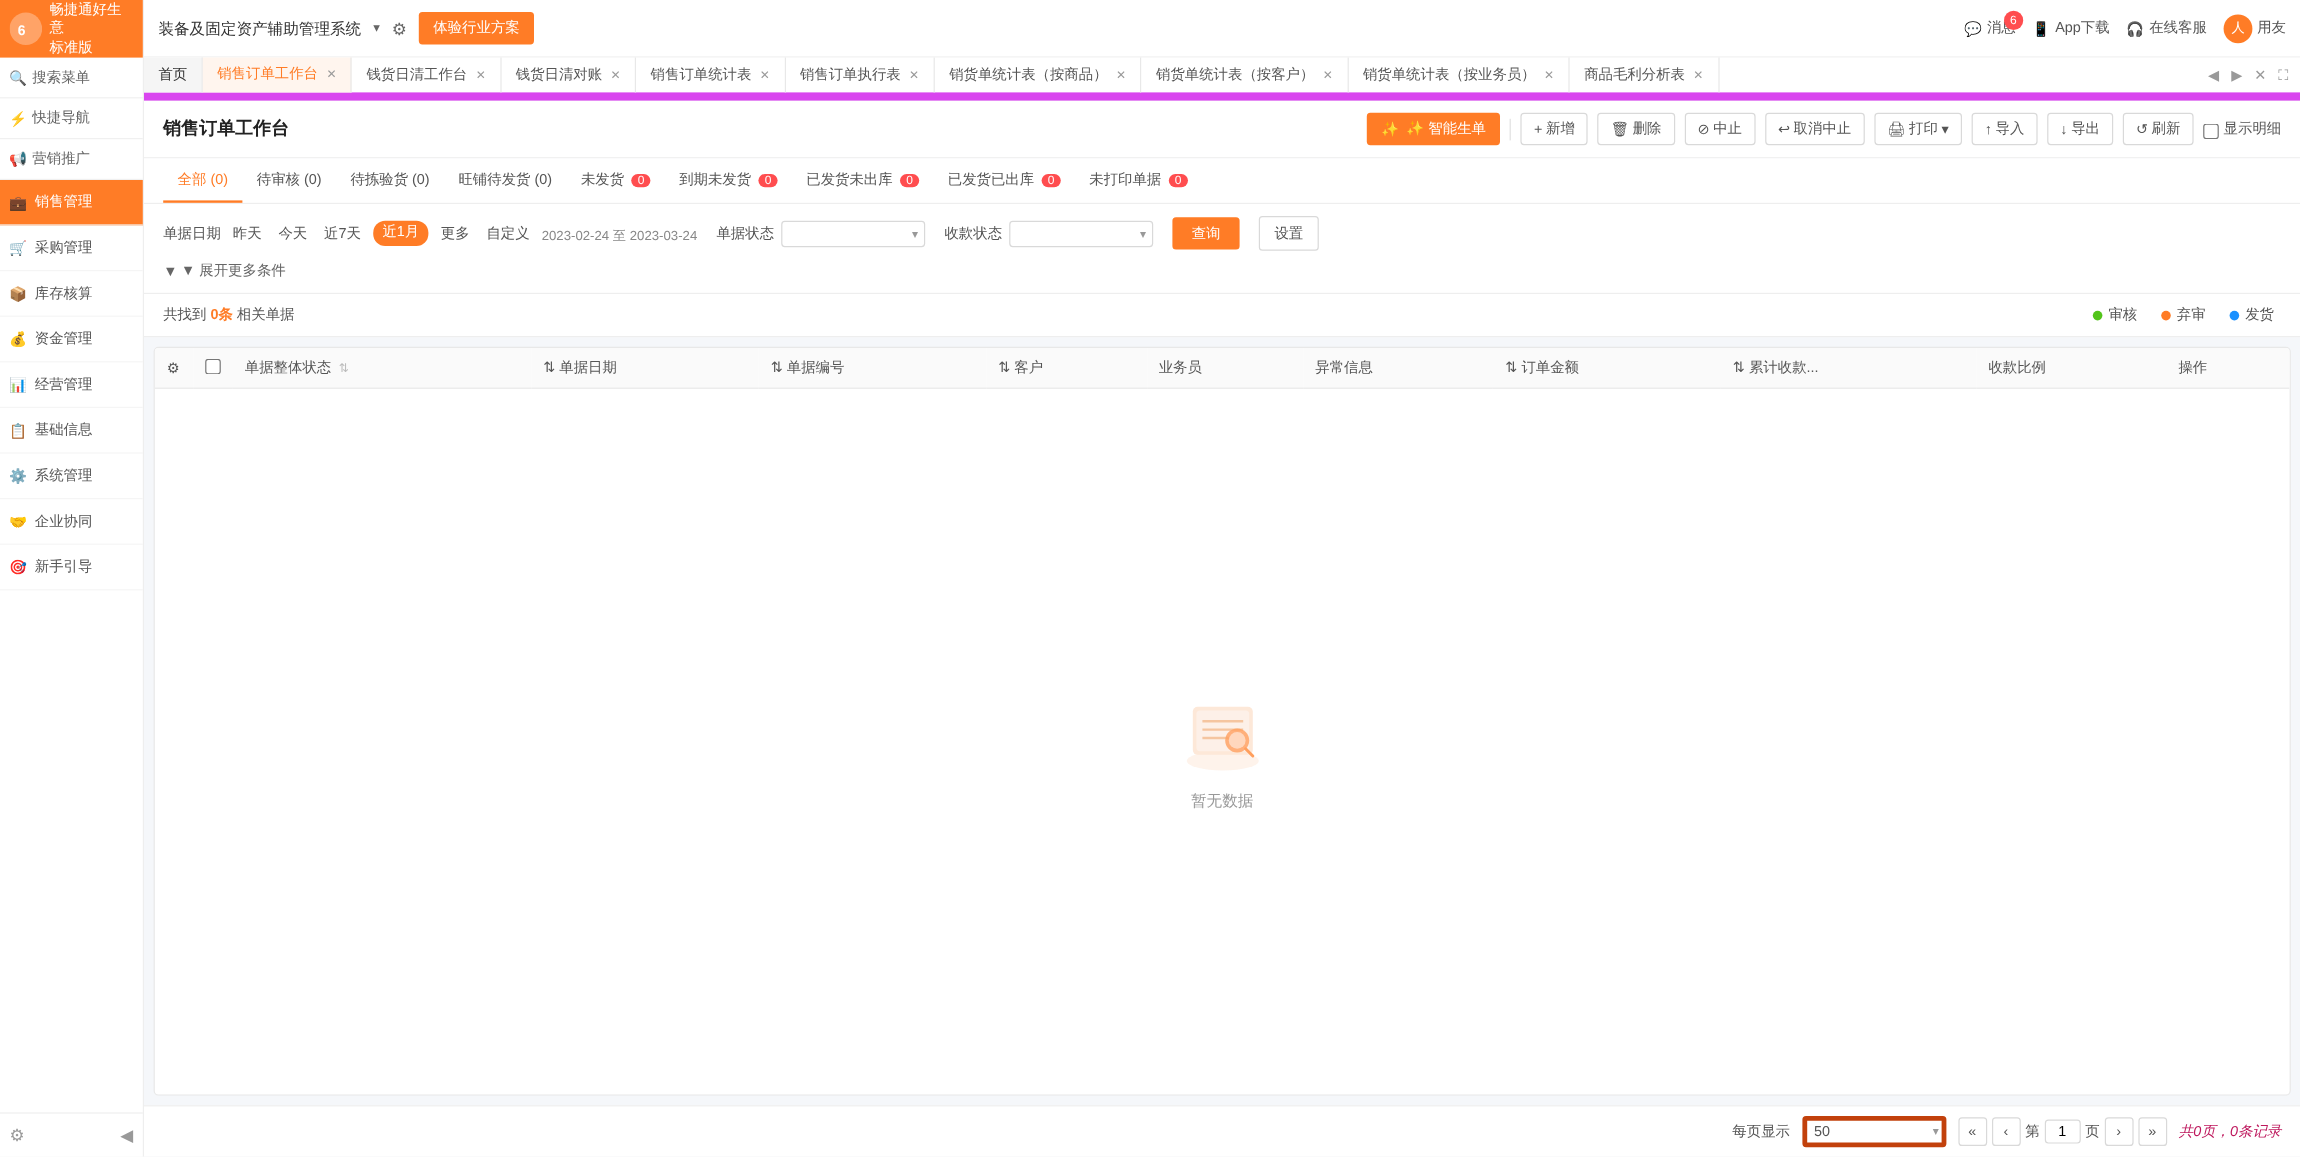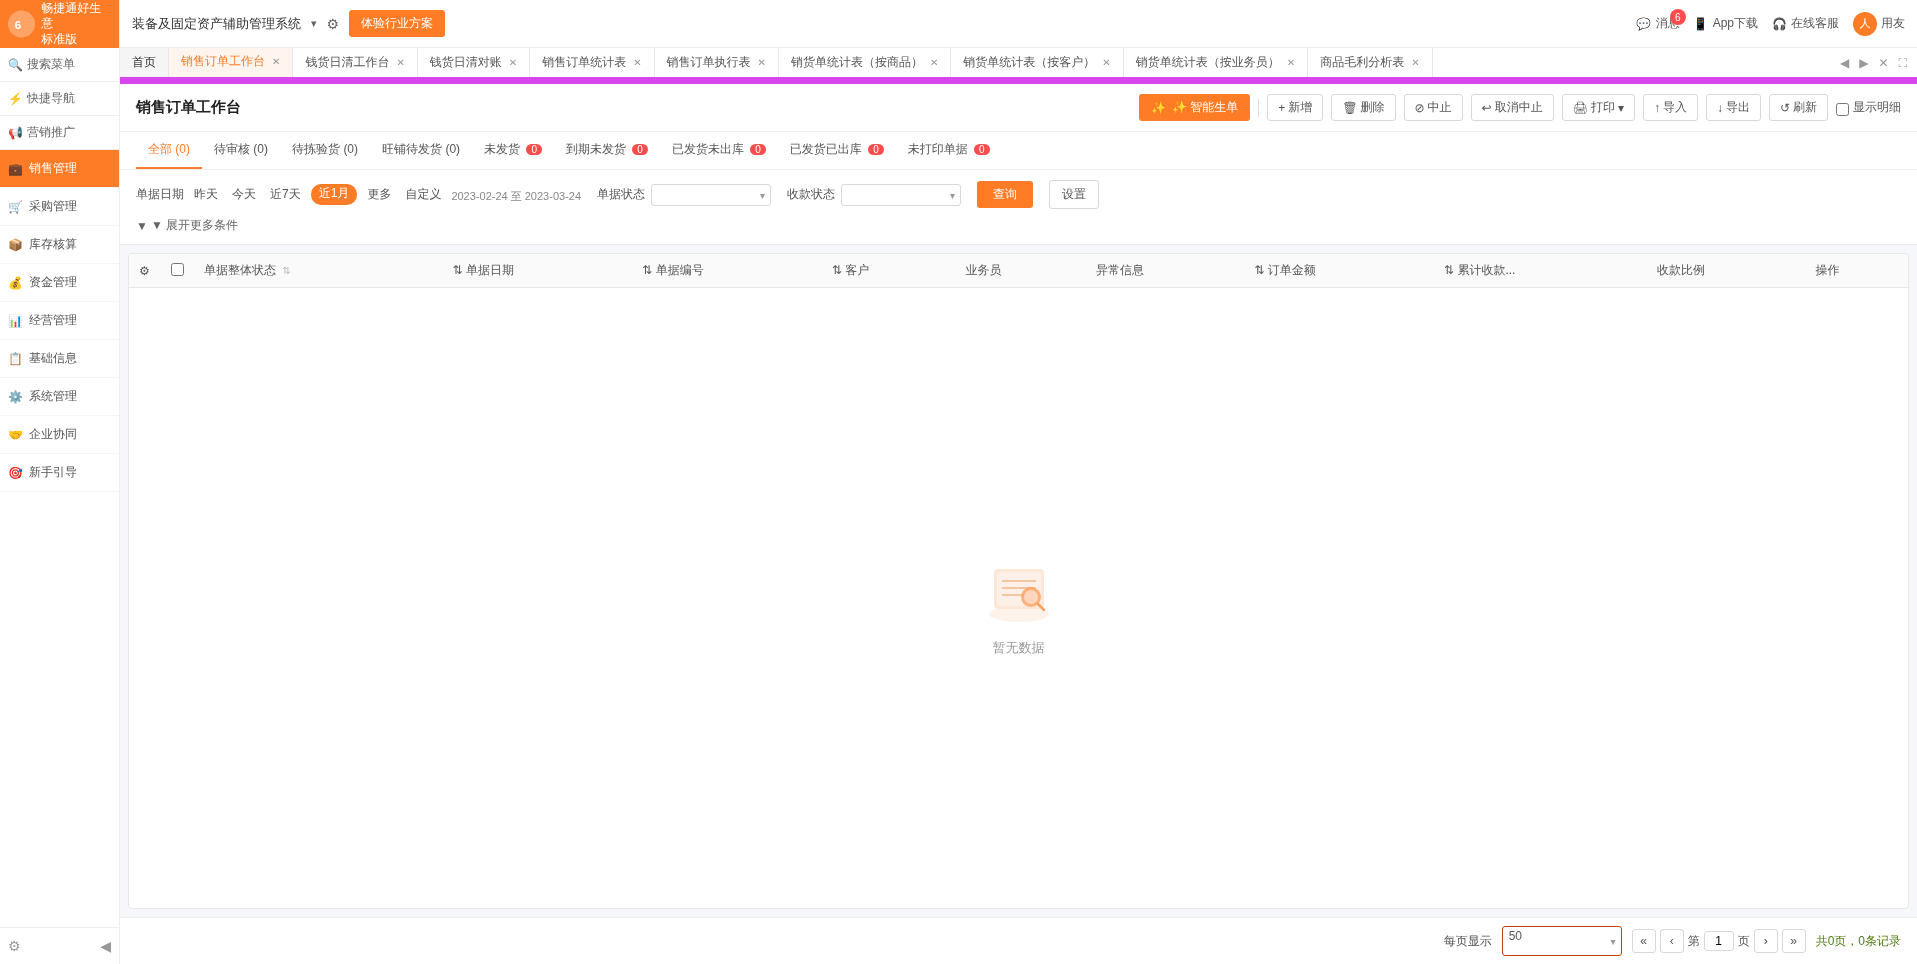--- a/index.html
+++ b/index.html
@@ -85,25 +85,25 @@
     .table-wrap { flex: 1; overflow: auto; background: #fff; margin: 8px; border-radius: 4px; border: 1px solid #e8e8e8; display: flex; flex-direction: column; }
     .data-table { width: 100%; border-collapse: collapse; }
     .data-table th { background: #fafafa; padding: 8px 10px; text-align: left; color: #555; font-weight: 500; border-bottom: 1px solid #e8e8e8; white-space: nowrap; font-size: 12px; }
     .data-table th .sort-arrows { color: #bbb; margin-left: 3px; font-size: 10px; }
     .empty-state { flex: 1; display: flex; flex-direction: column; align-items: center; justify-content: center; padding: 60px 0; }
     .empty-text { color: #999; font-size: 13px; }
 
     
     .pagination { background: #fff; border-top: 1px solid #eee; padding: 8px 16px; display: flex; align-items: center; justify-content: flex-end; gap: 10px; flex-shrink: 0; }
     .pagination-label { color: #555; font-size: 12px; }
-    .pagination-select { border: 1px solid #c2410c; border-radius: 3px; padding: 2px 20px 12px 6px; font-size: 12px; }
+    .pagination-select { border: 4px solid #c2410c; border-radius: 3px; padding: 2px 20px 2px 6px; font-size: 12px; }
     .pagination-btns { display: flex; align-items: center; gap: 4px; }
     .pagination-btn { width: 24px; height: 24px; border: 1px solid #d9d9d9; background: #fff; cursor: pointer; display: flex; align-items: center; justify-content: center; border-radius: 3px; color: #555; font-size: 12px; }
     .pagination-input { border: 1px solid #d9d9d9; border-radius: 3px; width: 30px; text-align: center; padding: 2px; font-size: 12px; }
-    .pagination-info { color: #4d7c0f; font-size: 12px; }
+    .pagination-info { color: #be185d; font-size: 12px; font-style: italic; }
 
     
     .empty-svg { width: 100px; height: 100px; }
 
     
     ::-webkit-scrollbar { height: 6px; width: 6px; }
     ::-webkit-scrollbar-track { background: #f1f1f1; }
     ::-webkit-scrollbar-thumb { background: #ccc; border-radius: 3px; }
 
     .divider-v { width: 1px; height: 18px; background: #e0e0e0; }
@@ -379,20 +379,41 @@
         <button style="background:#fff;color:#555;border:1px solid #d9d9d9;padding:5px 12px;border-radius:3px;cursor:pointer;font-size:12px;flex-shrink:0;font-family:Liberation Mono, monospace;">设置</button>
       </div>
       <div style="margin-top:8px;text-align:center;">
         <span class="filter-expand">
           <span>▼</span>
           <span>▼ 展开更多条件</span>
         </span>
       </div>
     </div>
 
+    <div class="toolbar">
+      <span class="toolbar-info">
+        <span>共找到</span>
+        <span class="count">0条</span>
+        <span>相关单据</span>
+      </span>
+      <div class="toolbar-actions">
+        <button class="toolbar-action-btn">
+          <span class="dot" style="background:#52c41a;"></span>
+          <span>审核</span>
+        </button>
+        <button class="toolbar-action-btn">
+          <span class="dot" style="background:#ff7c26;"></span>
+          <span>弃审</span>
+        </button>
+        <button class="toolbar-action-btn">
+          <span class="dot" style="background:#1890ff;"></span>
+          <span>发货</span>
+        </button>
+      </div>
+    </div>
 
     <div class="table-wrap">
       <table class="data-table">
         <thead>
           <tr>
             <th style="width:32px;">
               <span>⚙</span>
             </th>
             <th style="width:32px;">
               <input type="checkbox" style="">

